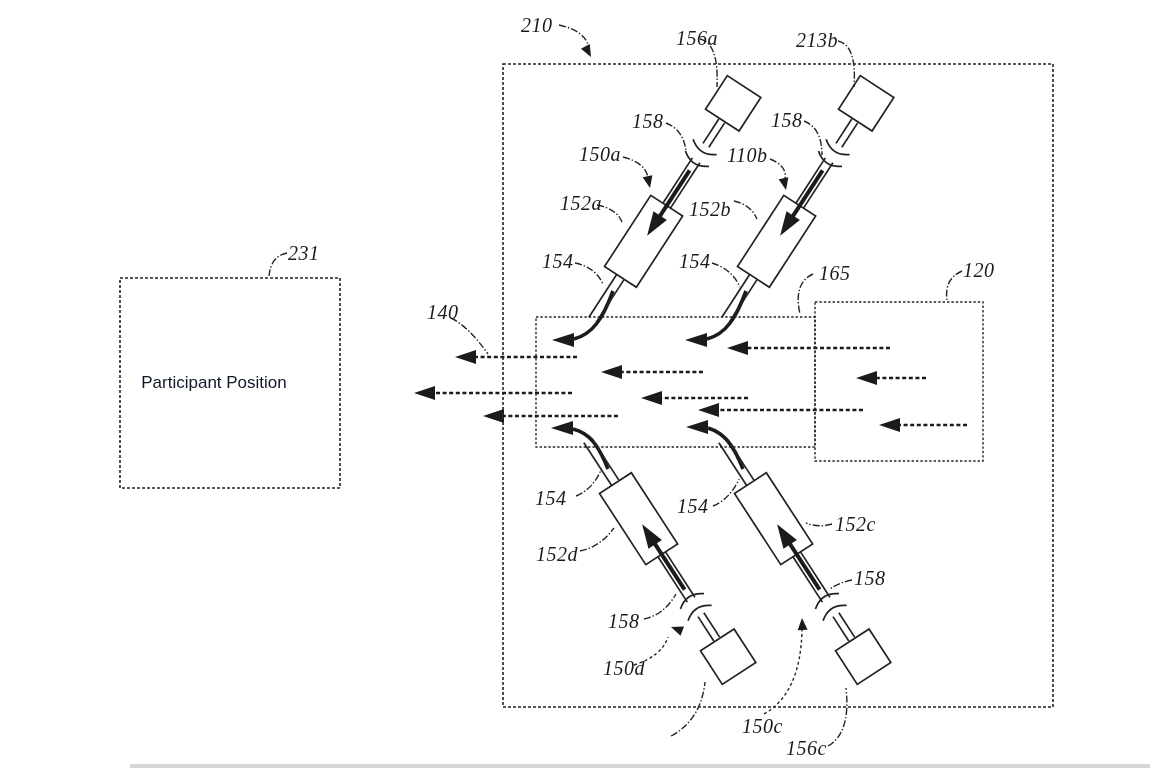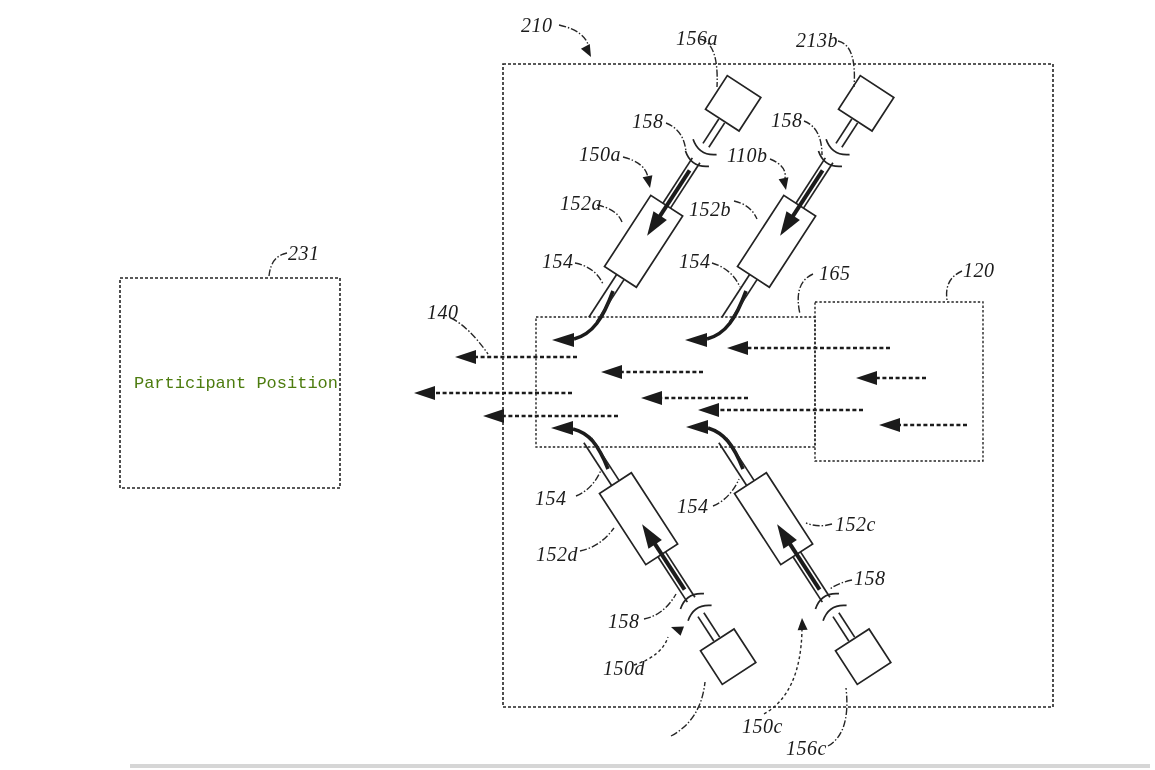--- a/index.html
+++ b/index.html
@@ -6,24 +6,24 @@
   .canvas{
     position:relative;width:1155px;height:770px;background:#ffffff;
     overflow:hidden;font-family:"Liberation Serif","DejaVu Serif",serif;
   }
   .canvas svg{position:absolute;left:0;top:0;}
   .lbl{
     position:absolute;font-style:italic;font-size:20px;line-height:1;
     color:#1b1b1b;white-space:nowrap;letter-spacing:0.5px;
   }
   .participant{
-    position:absolute;left:126px;top:278px;width:220px;height:210px;
+    position:absolute;left:104px;top:278px;width:220px;height:210px;
     display:flex;align-items:center;justify-content:center;
-    font-family:Liberation Mono, monospace;
-    font-size:17px;color:#4d7c0f;
+    font-family:Liberation Sans, sans-serif;
+    font-size:17px;color:#0f172a;
   }
   
   .dashbox{fill:none;stroke:#232323;stroke-width:1.6;stroke-dasharray:3 2;}
   .innerbox{fill:none;stroke:#232323;stroke-width:1.4;stroke-dasharray:2.4 2;}
   .dline{stroke:#1b1b1b;stroke-width:2.4;stroke-dasharray:4 2.6;fill:none;}
   .curve{stroke:#1b1b1b;stroke-width:3.6;fill:none;}
   .head{fill:#1b1b1b;stroke:none;}
   .leader{stroke:#262626;stroke-width:1.4;fill:none;stroke-dasharray:7 2 1.5 2;}
   .leader2{stroke:#262626;stroke-width:1.4;fill:none;stroke-dasharray:3 2.6;}
   #assy line,#assy path{stroke:#232323;stroke-width:1.7;fill:none;}

